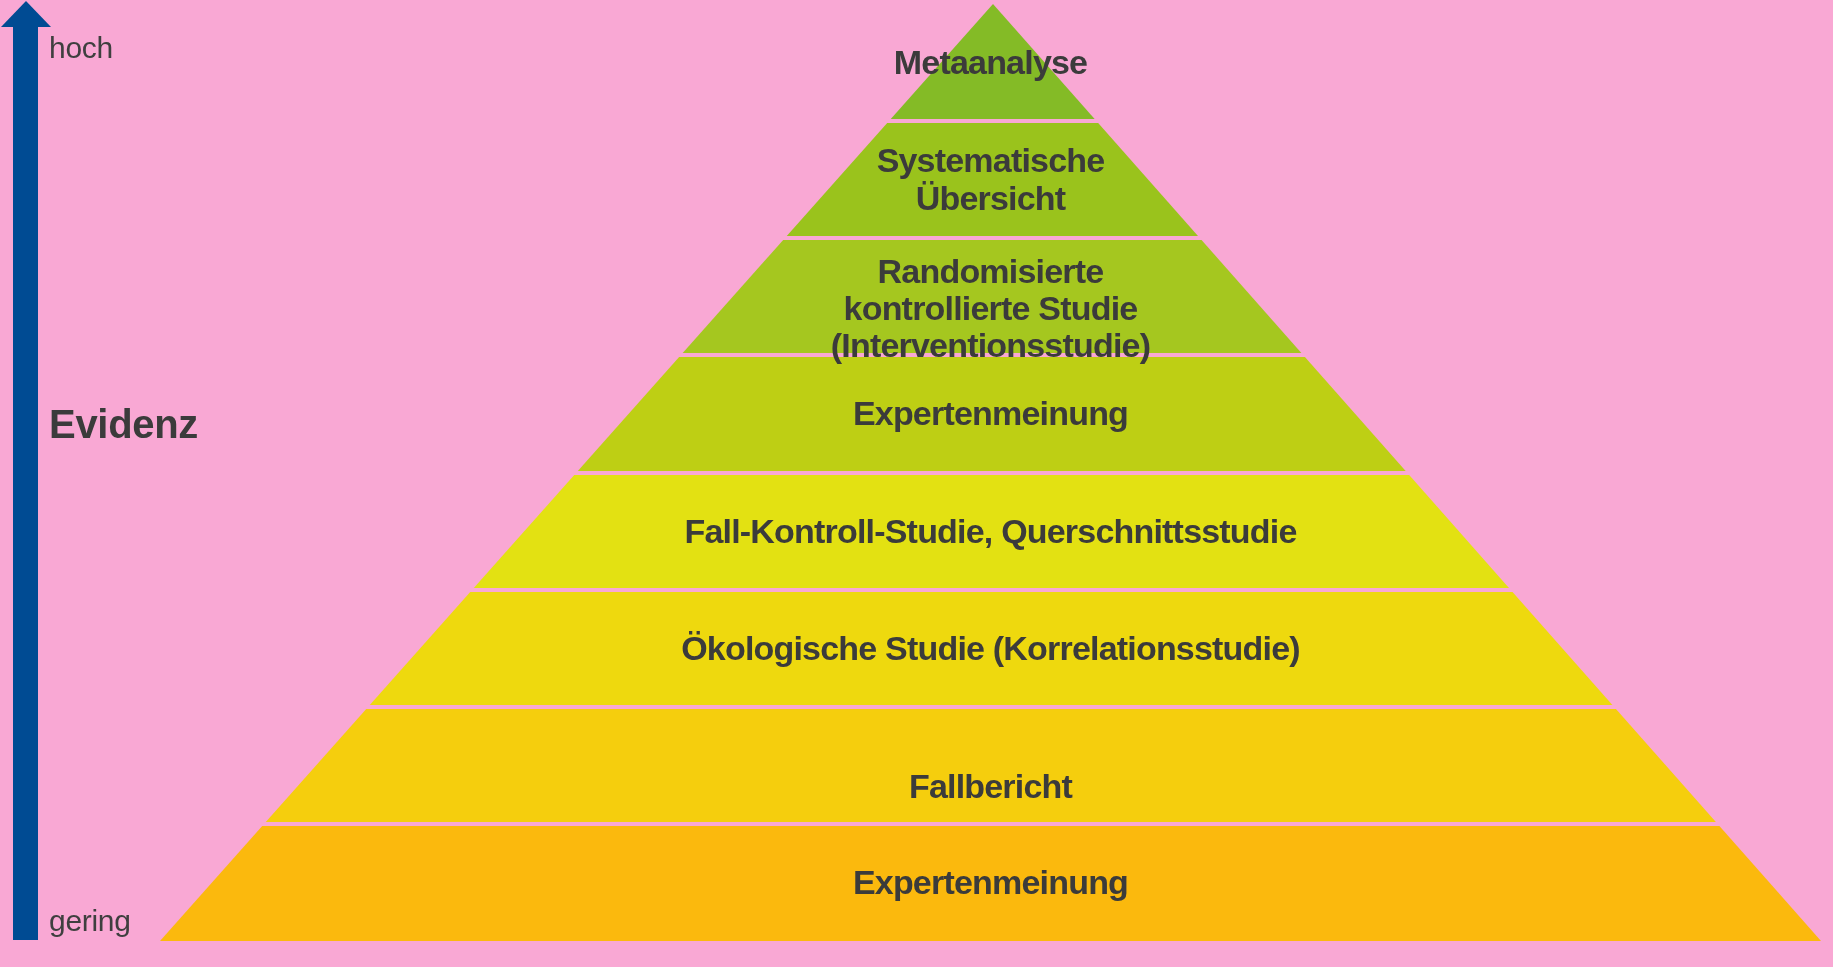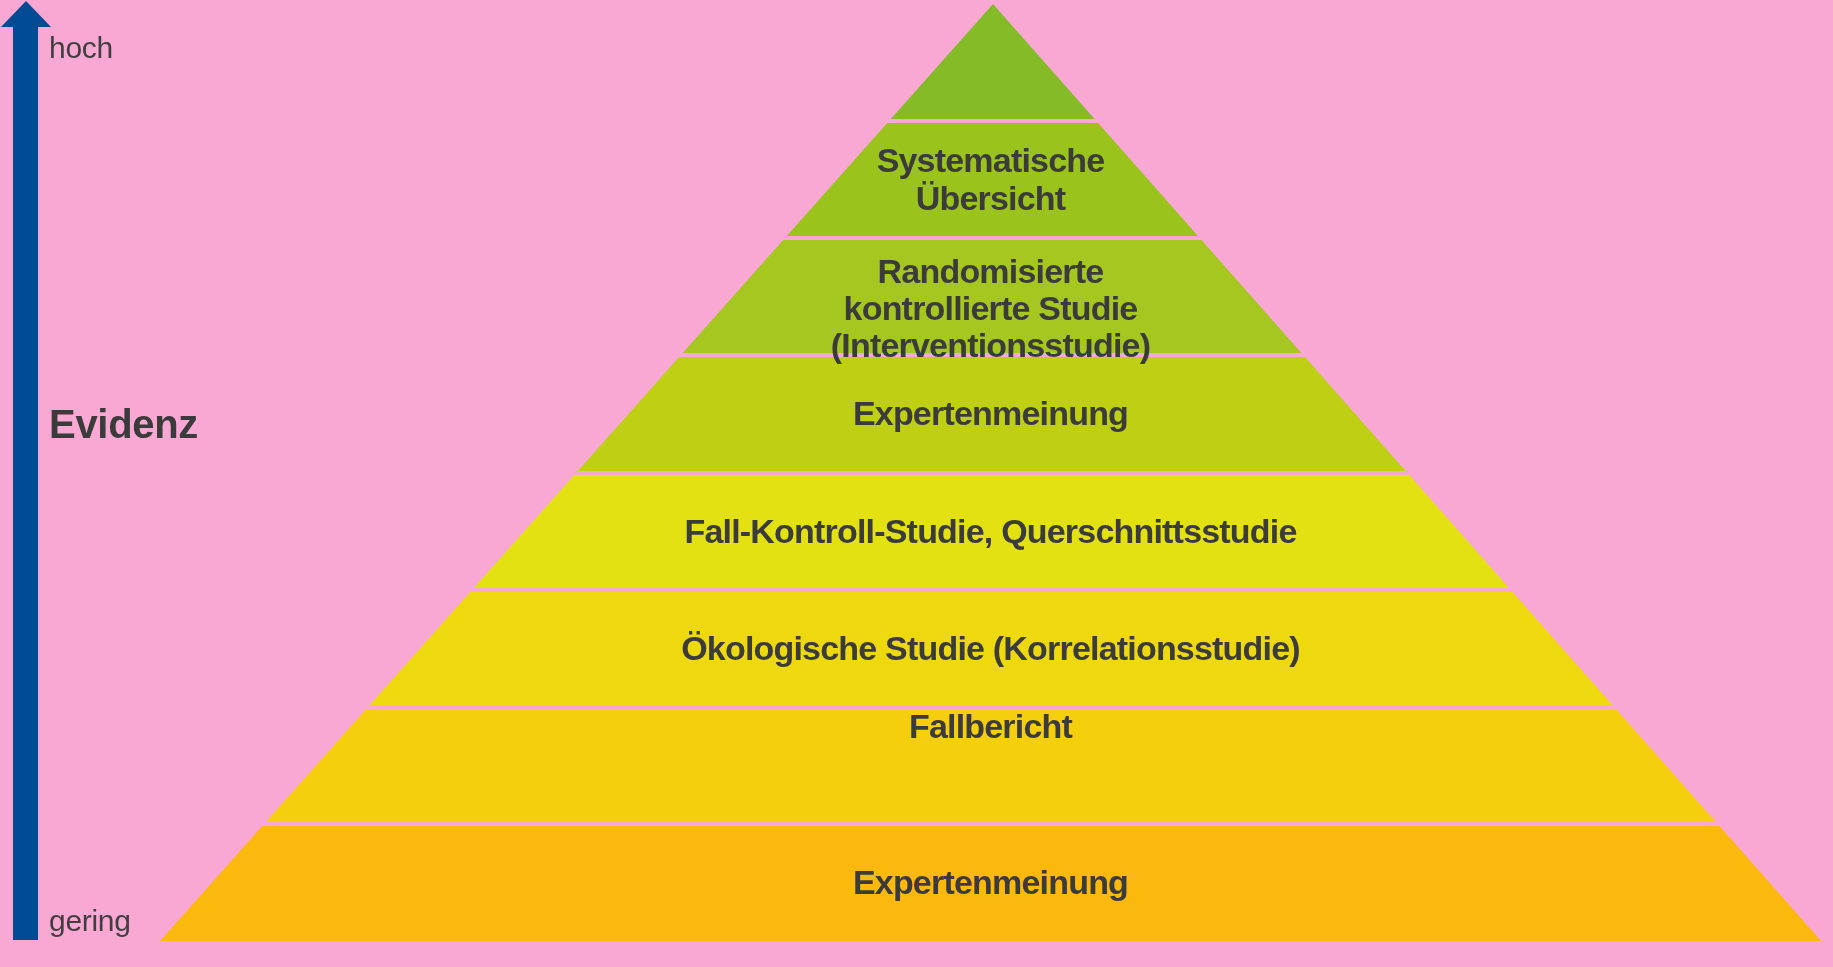--- a/index.html
+++ b/index.html
@@ -102,36 +102,39 @@
         <div class="band" style="top: 0px; height: 115px; background: rgb(132, 187, 38);"></div>
         <div class="band" style="top: 119px; height: 113px; background: rgb(154, 195, 28);"></div>
         <div class="band" style="top: 236px; height: 113px; background: rgb(165, 199, 31);"></div>
         <div class="band" style="top: 353px; height: 114px; background: rgb(190, 207, 20);"></div>
         <div class="band" style="top: 471px; height: 113px; background: rgb(227, 225, 18);"></div>
         <div class="band" style="top: 588px; height: 113px; background: rgb(238, 217, 14);"></div>
         <div class="band" style="top: 705px; height: 113px; background: rgb(245, 206, 13);"></div>
         <div class="band" style="top: 822px; height: 115px; background: rgb(251, 185, 13);"></div>
       </div>
     <div id="pyramid-labels">
+        <div class="band-label" style="top: 0px; height: 117px;">
+          <div><span>Metaanalyse</span></div>
+        </div>
         <div class="band-label" style="top: 117px; height: 117px;">
           <div><span>Systematische</span><br><span>Übersicht</span></div>
         </div>
         <div class="band-label" style="top: 246px; height: 117px;">
           <div><span>Randomisierte</span><br><span>kontrollierte Studie</span><br><span>(Interventionsstudie)</span></div>
         </div>
         <div class="band-label" style="top: 351px; height: 118px;">
           <div><span>Expertenmeinung</span></div>
         </div>
         <div class="band-label" style="top: 469px; height: 117px; align-items: center;">
           <div><span>Fall-Kontroll-Studie, Querschnittsstudie</span></div>
         </div>
         <div class="band-label" style="top: 586px; height: 117px;">
           <div><span>Ökologische Studie (Korrelationsstudie)</span></div>
         </div>
-        <div class="band-label" style="top: 664px; height: 117px;">
+        <div class="band-label" style="top: 724px; height: 117px;">
           <div><span>Fallbericht</span></div>
         </div>
         <div class="band-label" style="top: 820px; height: 117px;">
           <div><span>Expertenmeinung</span></div>
         </div>
       </div>
   </div>
 
 </div>
 

